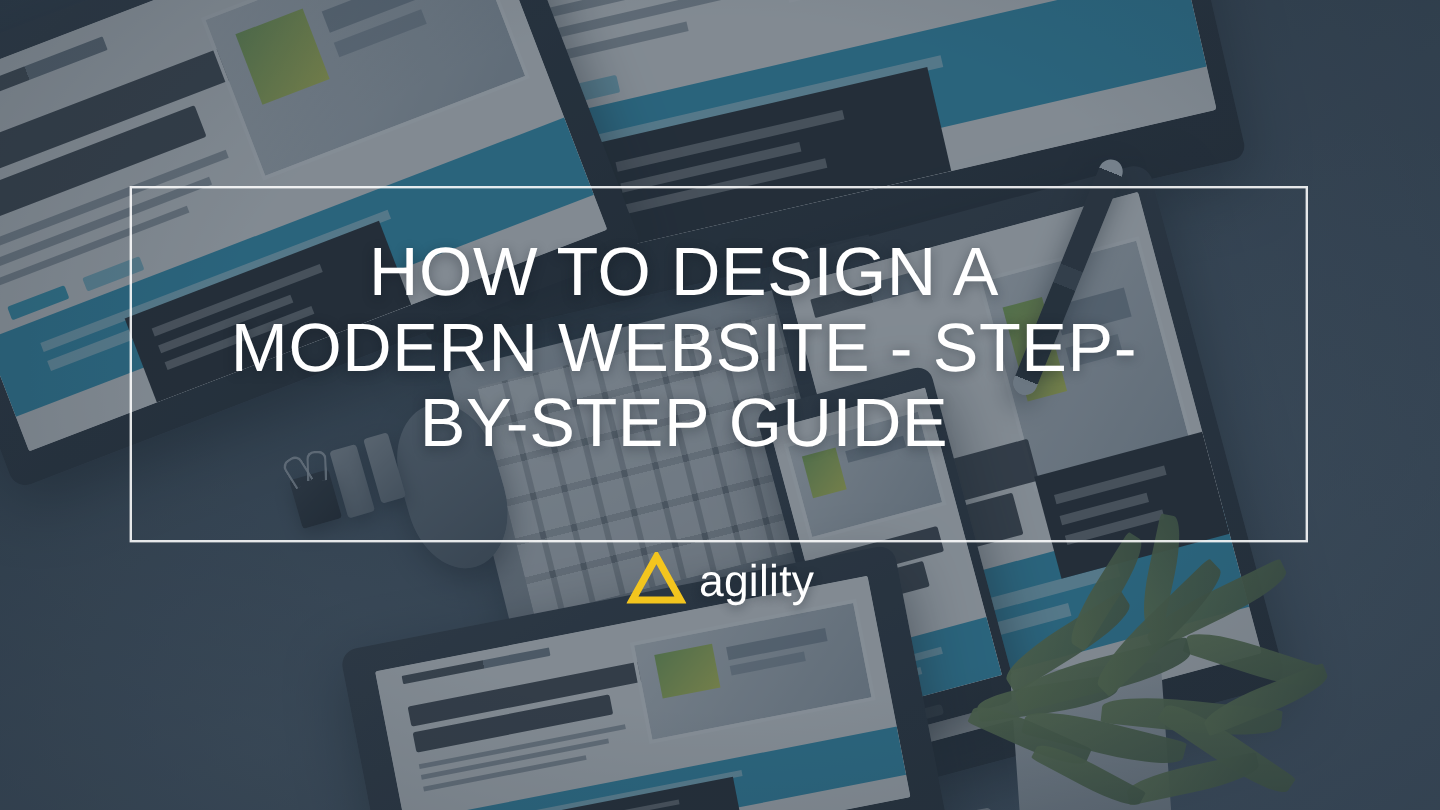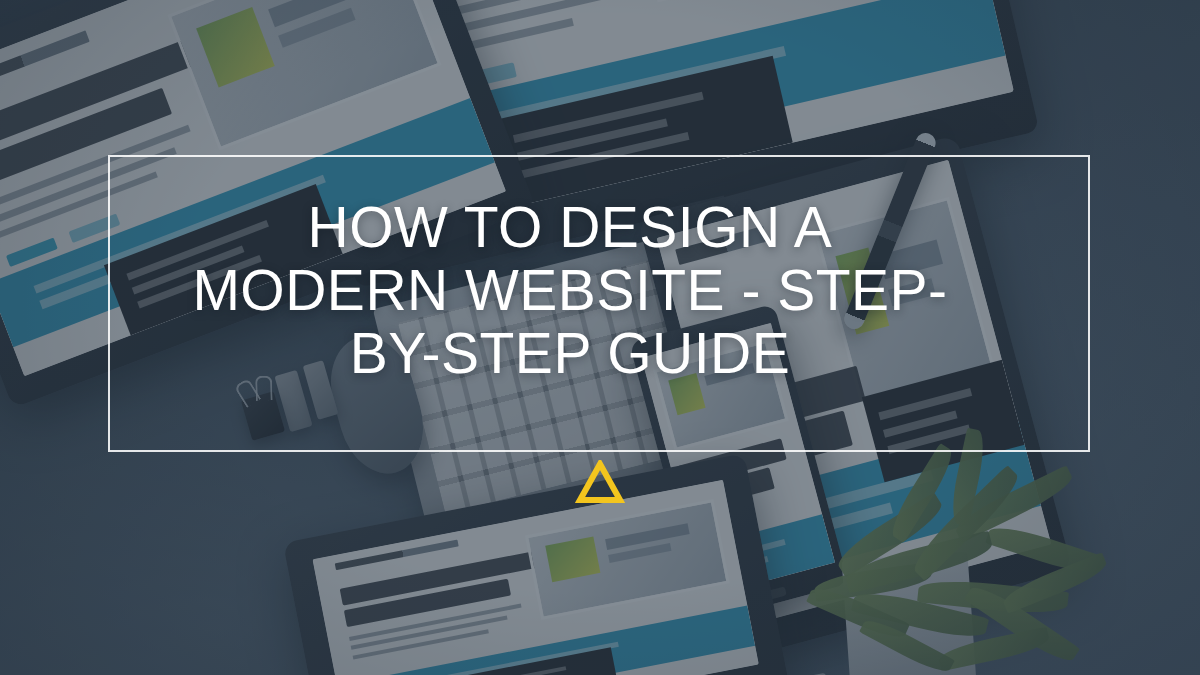--- a/index.html
+++ b/index.html
@@ -432,15 +432,16 @@
   <div class="title">HOW TO DESIGN A
 MODERN WEBSITE - STEP-
 BY-STEP GUIDE</div>
 
   <div class="logo">
     <span class="logo-mark">
       <svg width="50" height="44" viewBox="0 0 50 44" aria-hidden="true">
         <path d="M25 4 L45 40 L5 40 Z" fill="none" stroke="#F3C51E" stroke-width="6" stroke-linejoin="miter"></path>
       </svg>
     </span>
+    <span class="logo-word">agility</span>
   </div>
 
 </div>
 
 </body></html>

